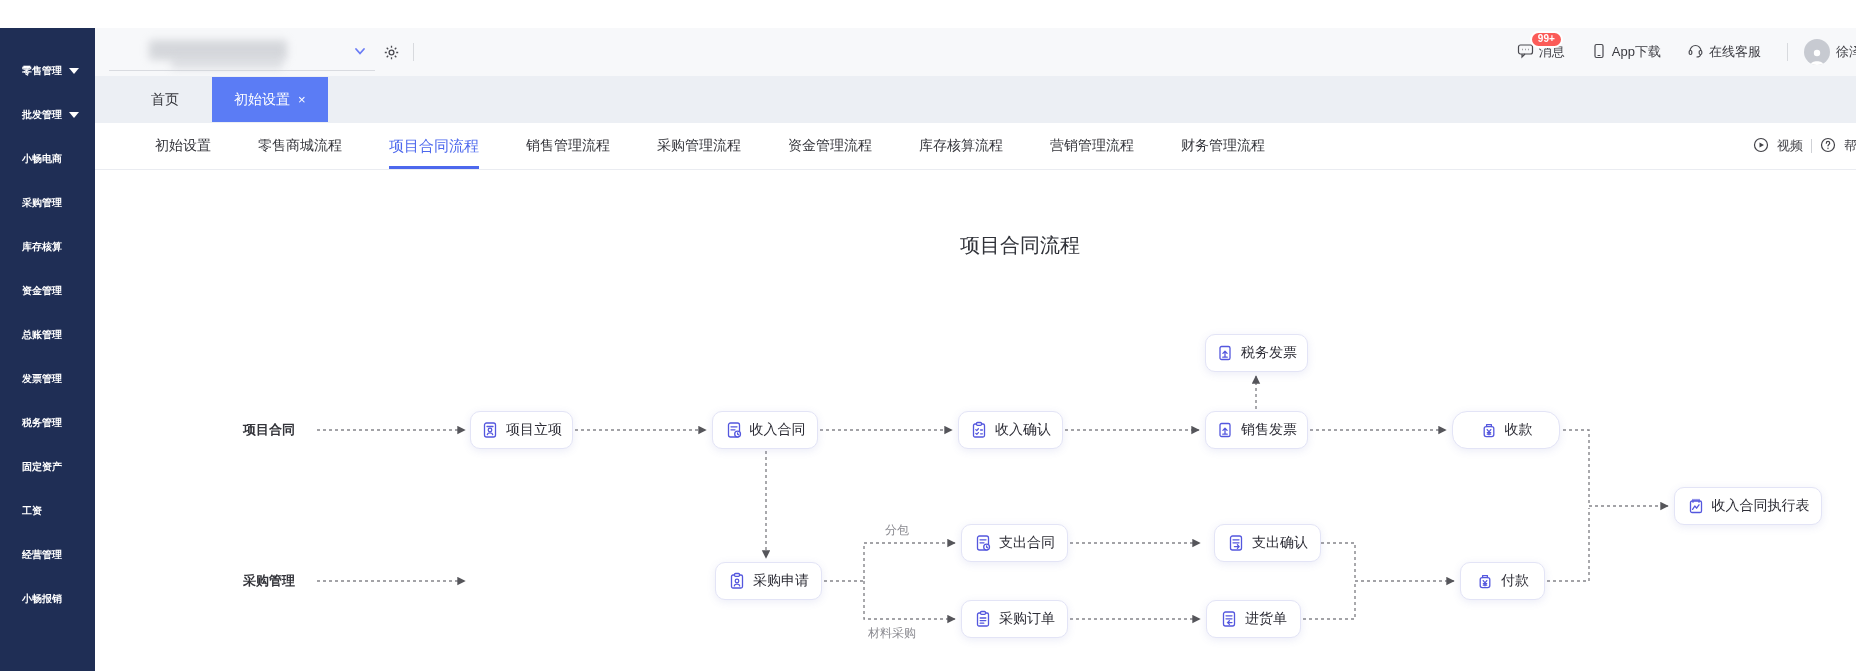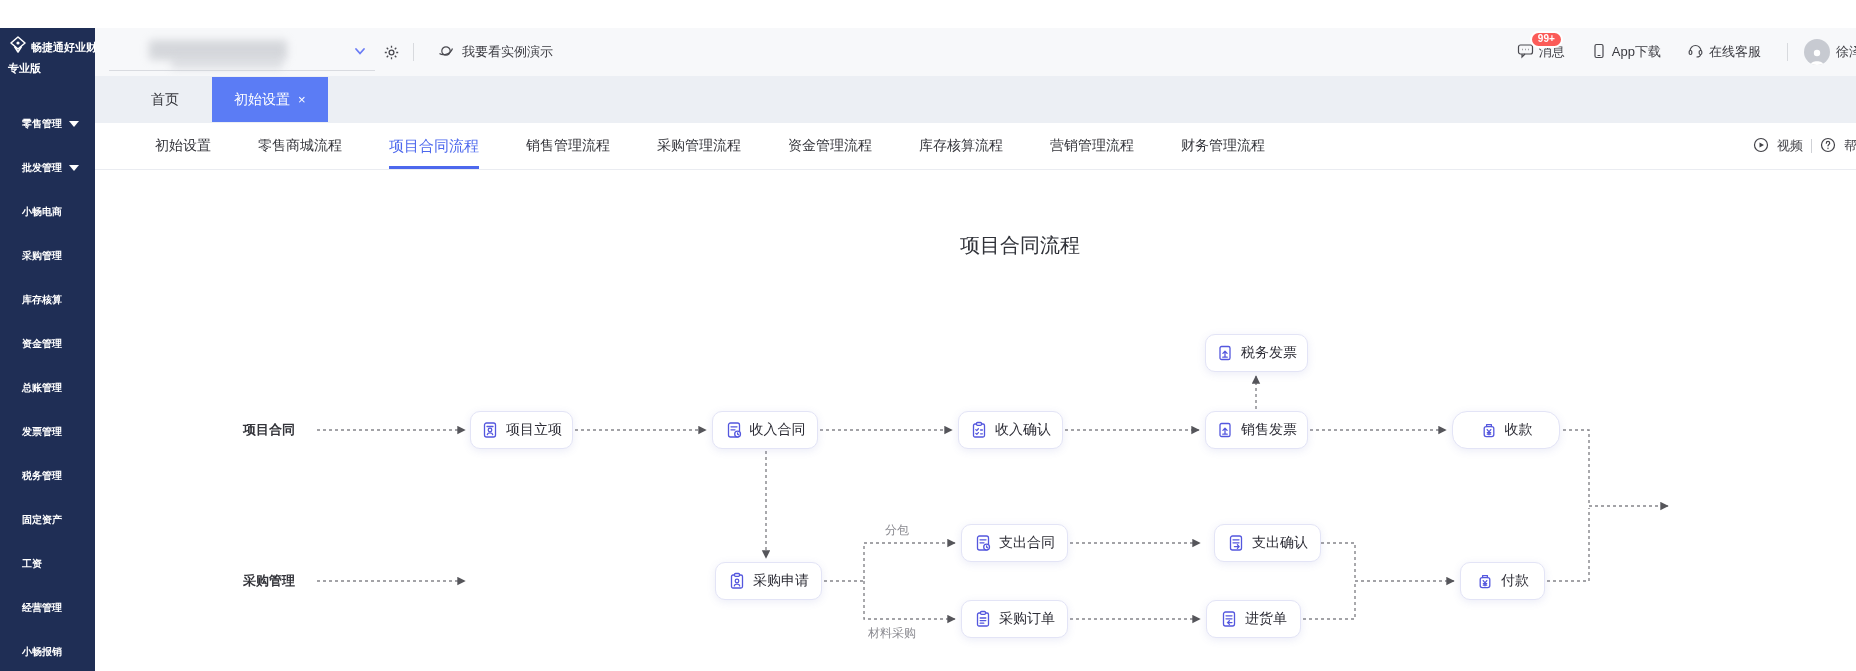--- a/index.html
+++ b/index.html
@@ -67,33 +67,20 @@
          justify-content:center;gap:7px;font-size:14px;color:#2c2c35;font-weight:500;cursor:pointer;white-space:nowrap;}
   .rowlabel{position:absolute;font-size:13px;font-weight:bold;color:#33343a;white-space:nowrap;}
   .branchlabel{position:absolute;font-size:12px;color:#8a8a90;white-space:nowrap;}
 </style>
 </head>
 <body>
 
 <div id="app">
 
   <div class="sidebar">
-    <div class="logo-block">
-      <div class="logo-row">
-        <span>
-          <svg width="20" height="20" viewBox="0 0 20 20" fill="none" stroke="#fff" stroke-width="1.6">
-            <path d="M10 2 L17 8 L10 14 L3 8 Z" stroke-linejoin="round"></path>
-            <circle cx="10" cy="8" r="1.6" fill="#fff" stroke="none"></circle>
-            <path d="M6.5 11.5 L10 17 L13.5 11.5" stroke-linejoin="round"></path>
-          </svg>
-        </span>
-        <span class="brand">畅捷通好业财</span>
-      </div>
-      <div class="edition">专业版</div>
-    </div>
     <div class="side-menu" id="side-menu">
         <div class="side-item">零售管理<span class="caret"></span></div>
         <div class="side-item">批发管理<span class="caret"></span></div>
         <div class="side-item">小畅电商</div>
         <div class="side-item">采购管理</div>
         <div class="side-item">库存核算</div>
         <div class="side-item">资金管理</div>
         <div class="side-item">总账管理</div>
         <div class="side-item">发票管理</div>
         <div class="side-item">税务管理</div>
@@ -114,29 +101,20 @@
         </svg>
       </span>
     </div>
     <div class="tb-icon tb-gear">
       <svg width="17" height="17" viewBox="0 0 17 17" fill="none" stroke="#4a4a50" stroke-width="1.3">
         <circle cx="8.5" cy="8.5" r="2.4"></circle>
         <path d="M8.5 1.8v2 M8.5 13.2v2 M1.8 8.5h2 M13.2 8.5h2 M3.7 3.7l1.5 1.5 M11.8 11.8l1.5 1.5 M13.3 3.7l-1.5 1.5 M5.2 11.8l-1.5 1.5"></path>
       </svg>
     </div>
     <div class="tb-div"></div>
-    <div class="demo">
-      <span>
-        <svg width="18" height="18" viewBox="0 0 18 18" fill="none" stroke="#4a4a50" stroke-width="1.2">
-          <circle cx="9" cy="9" r="4.2"></circle>
-          <path d="M2.5 11.5 C5 13.5 13 13.5 15.5 6.5"></path>
-        </svg>
-      </span>
-      <span>我要看实例演示</span>
-    </div>
     <div class="tb-right">
       <div class="tb-item">
         <span class="badge">99+</span>
         <span>
           <svg width="17" height="17" viewBox="0 0 17 17" fill="none" stroke="#4a4a50" stroke-width="1.2">
             <rect x="1.5" y="3" width="14" height="9" rx="2"></rect>
             <path d="M5 12 L5 15 L8 12"></path>
             <path d="M5 7.5h.5 M8.2 7.5h.5 M11.4 7.5h.5" stroke-width="1.6"></path>
           </svg>
         </span>
@@ -299,20 +277,29 @@
       </div>
       <div class="fnode" style="left: 1110px; top: 164px; width: 103px;">
         <span style="display: flex;">
           <svg width="18" height="18" viewBox="0 0 18 18" fill="none" stroke="#5457de" stroke-width="1.3" stroke-linecap="round" stroke-linejoin="round">
             <rect x="4" y="2.5" width="10" height="13" rx="1.6"></rect>
             <path d="M9 12.8V7.4 M6.9 9.4 L9 7.2 l2.1 2.2 M6.8 13.2h4.4"></path>
           </svg>
         </span>
         <span>税务发票</span>
       </div>
+      <div class="fnode" style="left: 1579px; top: 317px; width: 148px;">
+        <span style="display: flex;">
+          <svg width="18" height="18" viewBox="0 0 18 18" fill="none" stroke="#5457de" stroke-width="1.3" stroke-linecap="round" stroke-linejoin="round">
+            <rect x="3.5" y="4" width="11" height="11.5" rx="1.6"></rect>
+            <path d="M6 2.4v2.8 M12 2.4v2.8 M8 2.4v1.2 M10 2.4v1.2 M5.6 12.4 l2.2-3.4 1.8 2.2 2.4-3.4"></path>
+          </svg>
+        </span>
+        <span>收入合同执行表</span>
+      </div>
       <div class="fnode" style="left: 620px; top: 392px; width: 107px;">
         <span style="display: flex;">
           <svg width="18" height="18" viewBox="0 0 18 18" fill="none" stroke="#5457de" stroke-width="1.3" stroke-linecap="round" stroke-linejoin="round">
             <rect x="3.5" y="3" width="11" height="13" rx="1.5"></rect>
             <rect x="6.5" y="1.5" width="5" height="2.8" rx="1" fill="#fff"></rect>
             <circle cx="9" cy="9" r="1.8"></circle>
             <path d="M6.3 13.8c.4-2.2 5-2.2 5.4 0"></path>
           </svg>
         </span>
         <span>采购申请</span>

